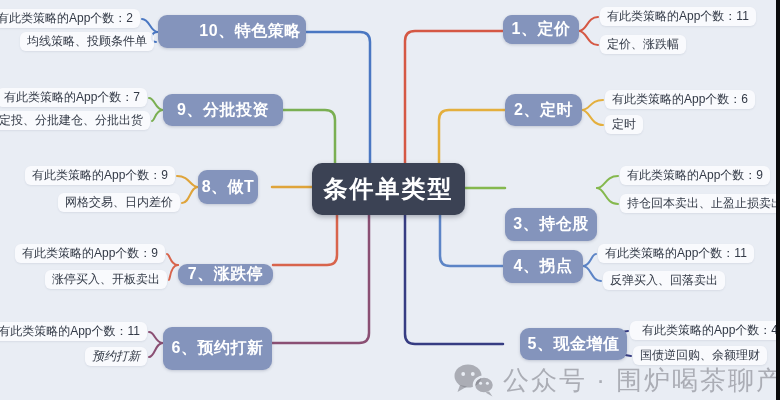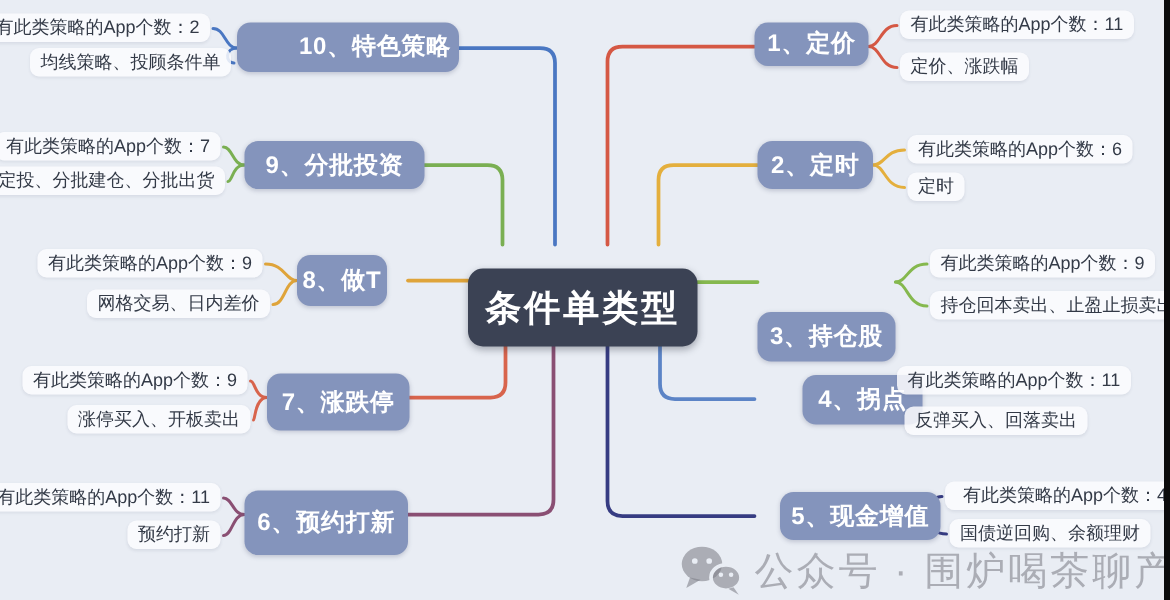--- a/index.html
+++ b/index.html
@@ -27,21 +27,20 @@
     position:absolute;
     background:var(--center-bg,#3b4254);
     color:var(--center-text,#ffffff);
     font-weight:bold;
     font-size:24px;
     border-radius:10px;
     display:flex;align-items:center;justify-content:center;
     white-space:nowrap;
     letter-spacing:2px;
     box-shadow:0 2px 5px rgba(40,45,60,0.35);
-    margin-top:16px;
   }
   .pill{
     position:absolute;
     background:var(--label-bg,rgba(251,252,254,0.85));
     color:var(--label-text,#333a47);
     font-size:12px;
     line-height:15px;
     padding:2px 7px;
     border-radius:6px;
     white-space:nowrap;
@@ -104,30 +103,30 @@
   <div id="branch-container">
       <div class="node" style="left: 503px; top: 15px; width: 76px; height: 29px;">1、定价</div>
       <div class="pill" style="top: 7px; left: 600px;">有此类策略的App个数：11</div>
       <div class="pill" style="top: 35px; left: 600px;">定价、涨跌幅</div>
       <div class="node" style="left: 505px; top: 94px; width: 77px; height: 32px; border-radius: 10px;">2、定时</div>
       <div class="pill" style="top: 90px; left: 605px;">有此类策略的App个数：6</div>
       <div class="pill" style="top: 115px; left: 605px;">定时</div>
       <div class="node" style="left: 505px; top: 172px; width: 92px; height: 33px; margin-top: 36px;">3、持仓股</div>
       <div class="pill" style="top: 166px; left: 620px;">有此类策略的App个数：9</div>
       <div class="pill" style="top: 194px; left: 620px;">持仓回本卖出、止盈止损卖出</div>
-      <div class="node" style="left: 503px; top: 250px; width: 80px; height: 33px; margin-left: 32px;">4、拐点</div>
+      <div class="node" style="left: 503px; top: 250px; width: 80px; height: 33px;">4、拐点</div>
       <div class="pill" style="top: 244px; left: 598px;">有此类策略的App个数：11</div>
       <div class="pill" style="top: 271px; left: 603px;">反弹买入、回落卖出</div>
       <div class="node" style="left: 503px; top: 328px; width: 107px; height: 32px; margin-left: 17px;">5、现金增值</div>
       <div class="pill" style="top: 321px; left: 630px; padding-left: 12px;">有此类策略的App个数：4</div>
       <div class="pill" style="top: 346px; left: 633px;">国债逆回购、余额理财</div>
       <div class="node" style="left: 163px; top: 327px; width: 109px; height: 43px;">6、预约打新</div>
       <div class="pill" style="top: 322px; right: 633px;">有此类策略的App个数：11</div>
-      <div class="pill" style="top: 347px; right: 633px;">预约打新</div>
-      <div class="node" style="left: 178px; top: 249px; width: 95px; height: 38px;">7、涨跌停</div>
+      <div class="pill" style="top: 347px; right: 633px; font-style: italic;">预约打新</div>
+      <div class="node" style="left: 178px; top: 264px; width: 95px; height: 21px;">7、涨跌停</div>
       <div class="pill" style="top: 244px; right: 615px;">有此类策略的App个数：9</div>
       <div class="pill" style="top: 270px; right: 613px;">涨停买入、开板卖出</div>
       <div class="node" style="left: 198px; top: 170px; width: 60px; height: 34px;">8、做T</div>
       <div class="pill" style="top: 166px; right: 605px;">有此类策略的App个数：9</div>
       <div class="pill" style="top: 193px; right: 600px;">网格交易、日内差价</div>
       <div class="node" style="left: 163px; top: 94px; width: 120px; height: 32px;">9、分批投资</div>
       <div class="pill" style="top: 88px; right: 633px;">有此类策略的App个数：7</div>
       <div class="pill" style="top: 111px; right: 630px;">定投、分批建仓、分批出货</div>
       <div class="node" style="left: 158px; top: 15px; width: 112px; height: 33px; padding-left: 36px;">10、特色策略</div>
       <div class="pill" style="top: 9px; right: 640px;">有此类策略的App个数：2</div>

